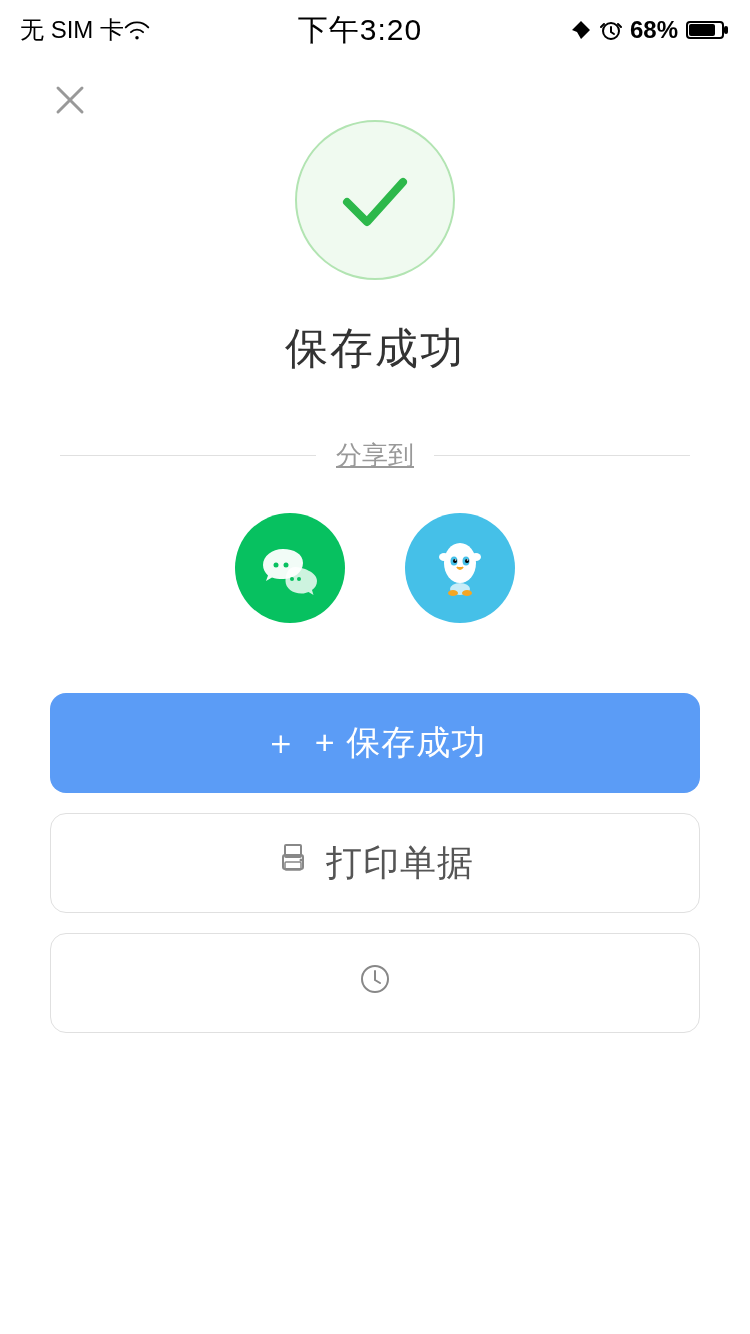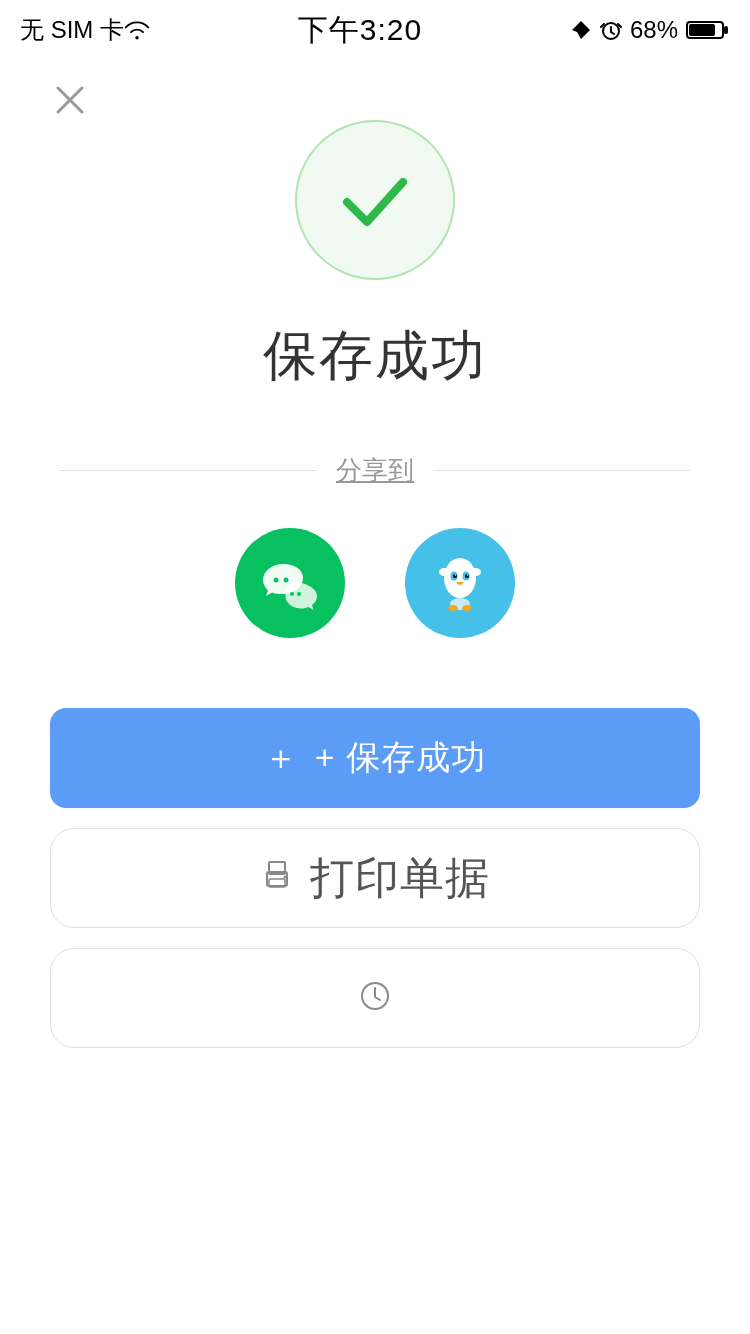--- a/index.html
+++ b/index.html
@@ -40,20 +40,21 @@
       font-size: 30px;
       font-weight: 500;
       letter-spacing: 1px;
     }
 
     .status-right {
       display: flex;
       align-items: center;
       gap: 8px;
       font-size: 24px;
+      font-weight: bold;
     }
 
     .wifi-icon {
       width: 26px;
       height: 22px;
     }
 
     
     .close-btn {
       position: absolute;
@@ -94,21 +95,21 @@
       margin-bottom: 40px;
     }
 
     .checkmark {
       width: 80px;
       height: 80px;
     }
 
     
     .success-title {
-      font-size: 54px;
+      font-size: 43px;
       font-weight: 500;
       color: #333333;
       margin-bottom: 60px;
       letter-spacing: 2px;
     }
 
     
     .divider-section {
       width: 100%;
       display: flex;
@@ -178,22 +179,22 @@
       gap: 16px;
       cursor: pointer;
       letter-spacing: 1px;
     }
 
     .btn-secondary {
       width: 100%;
       height: 100px;
       background: #ffffff;
       border: 1px solid #e0e0e0;
-      border-radius: 24px;
-      font-size: 44px;
+      border-radius: 16px;
+      font-size: 36px;
       color: #555555;
       display: flex;
       align-items: center;
       justify-content: center;
       gap: 16px;
       cursor: pointer;
       letter-spacing: 1px;
     }
 
     .btn-icon {

